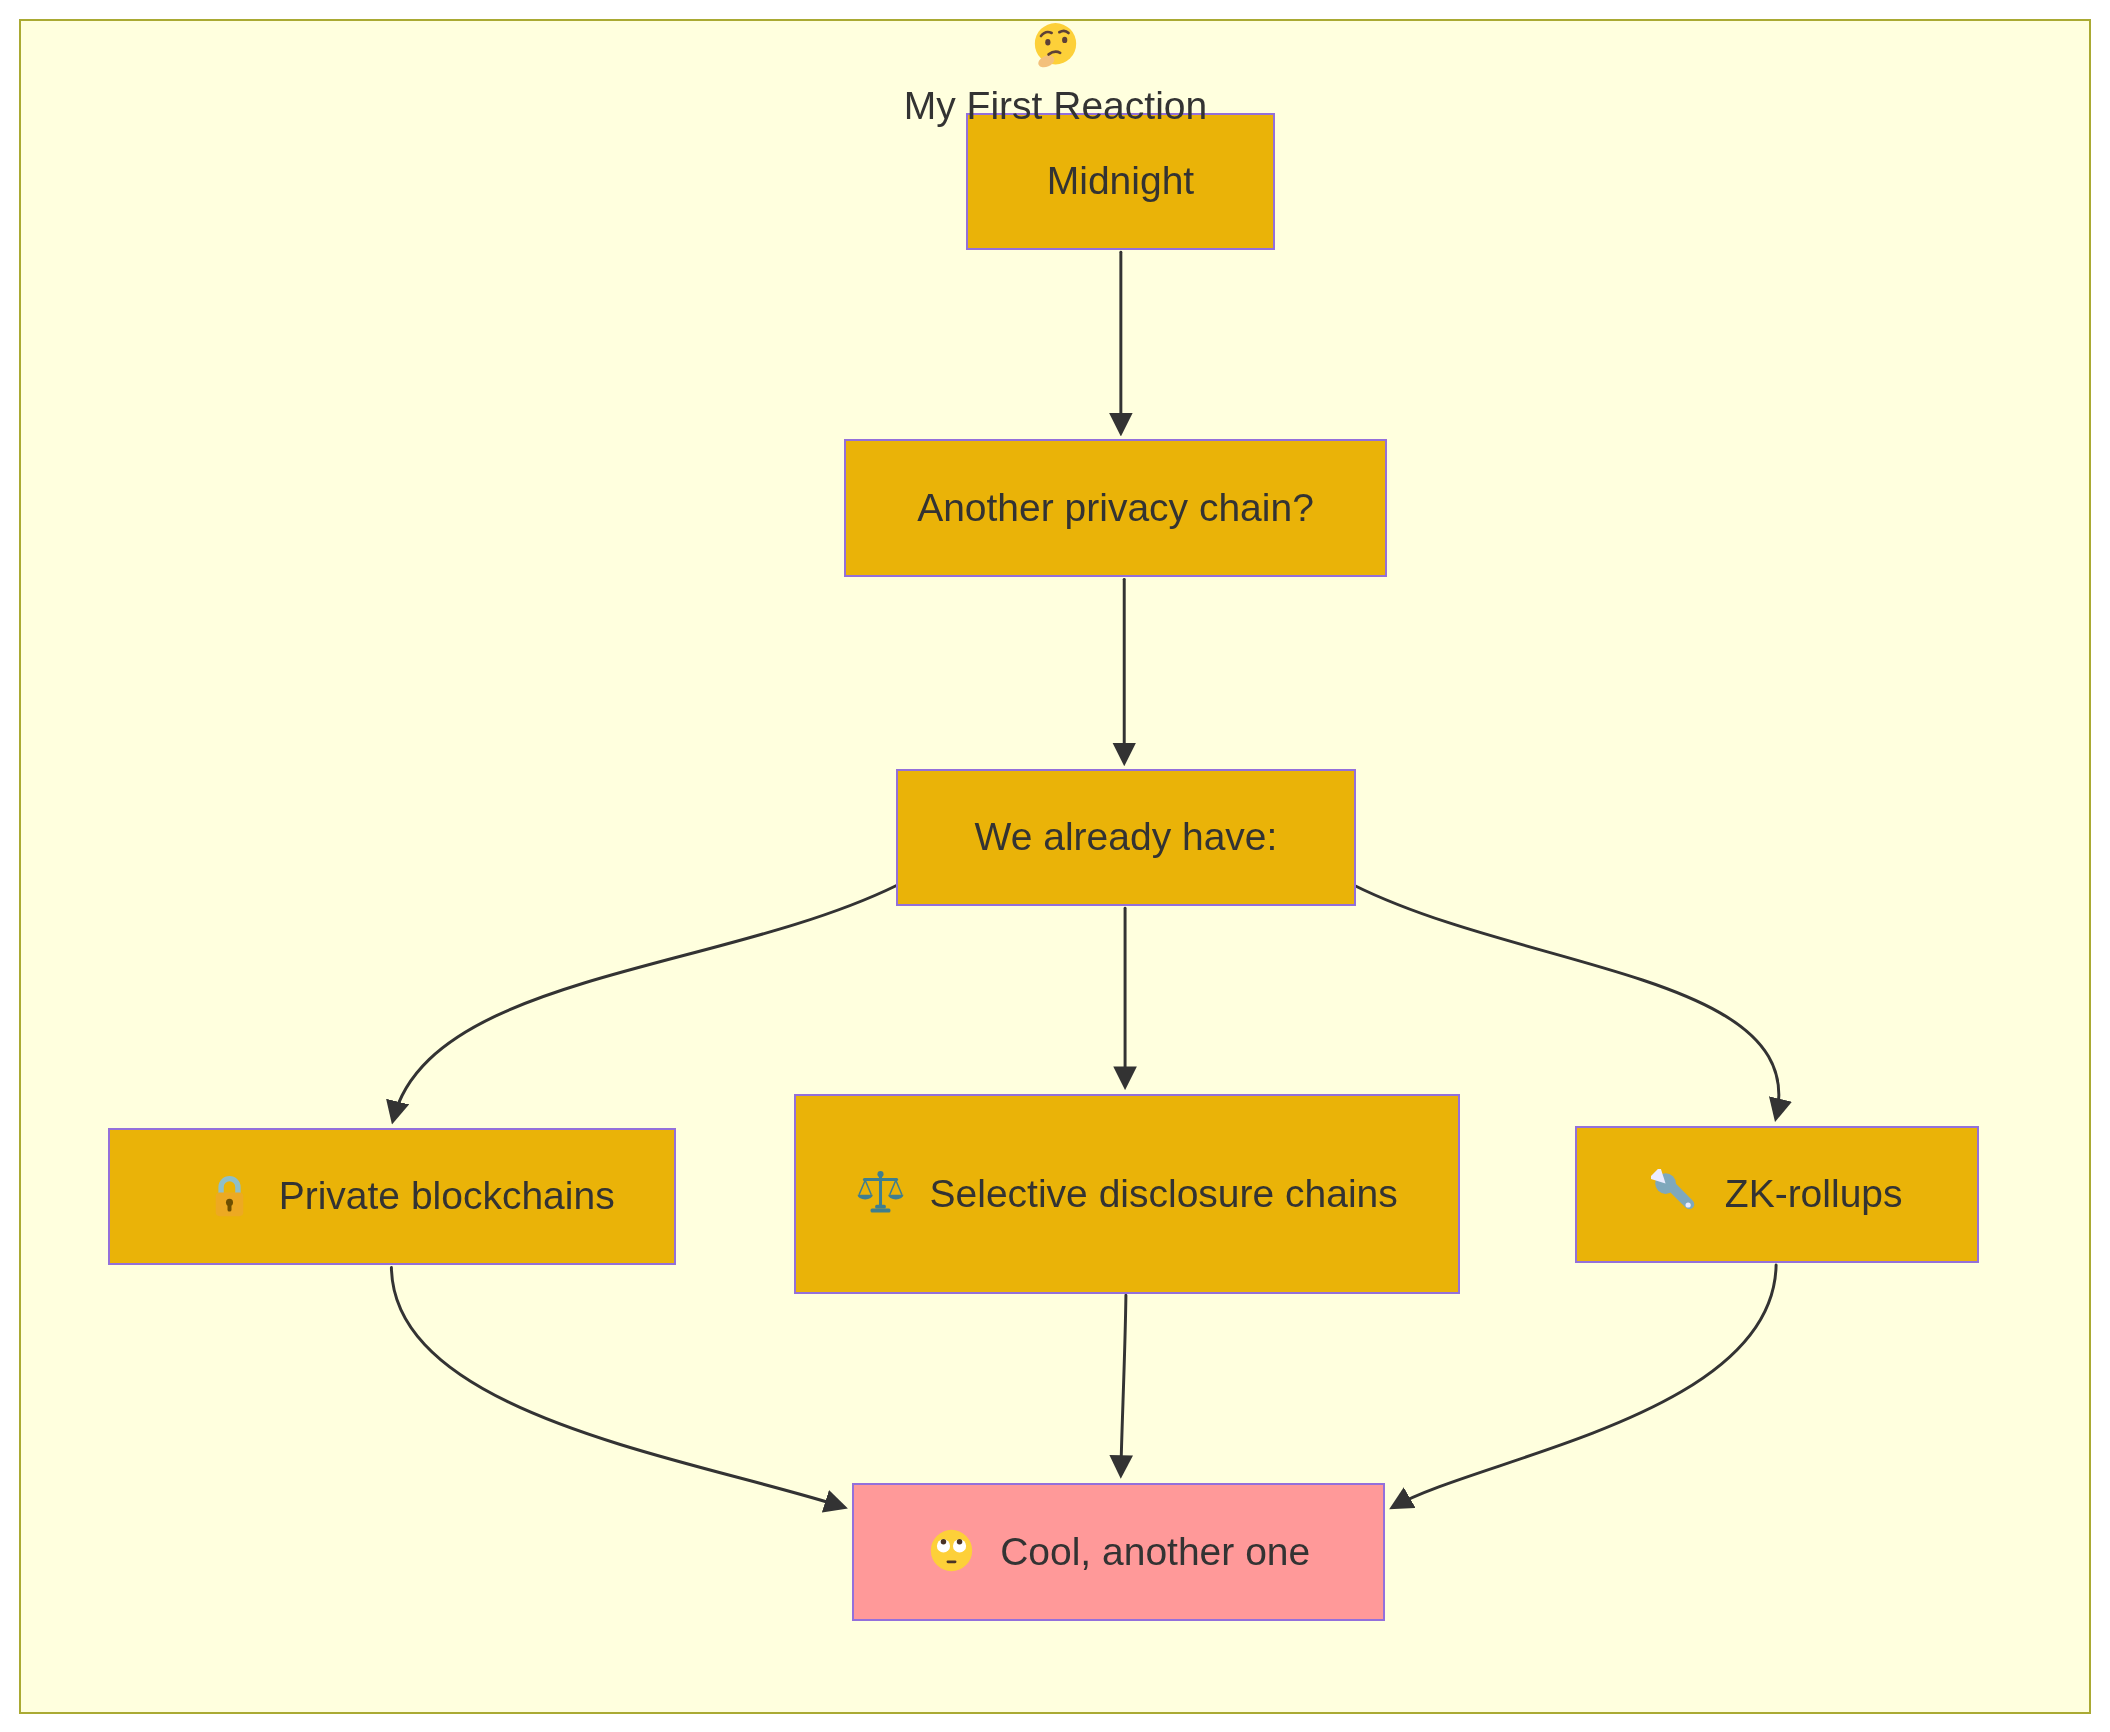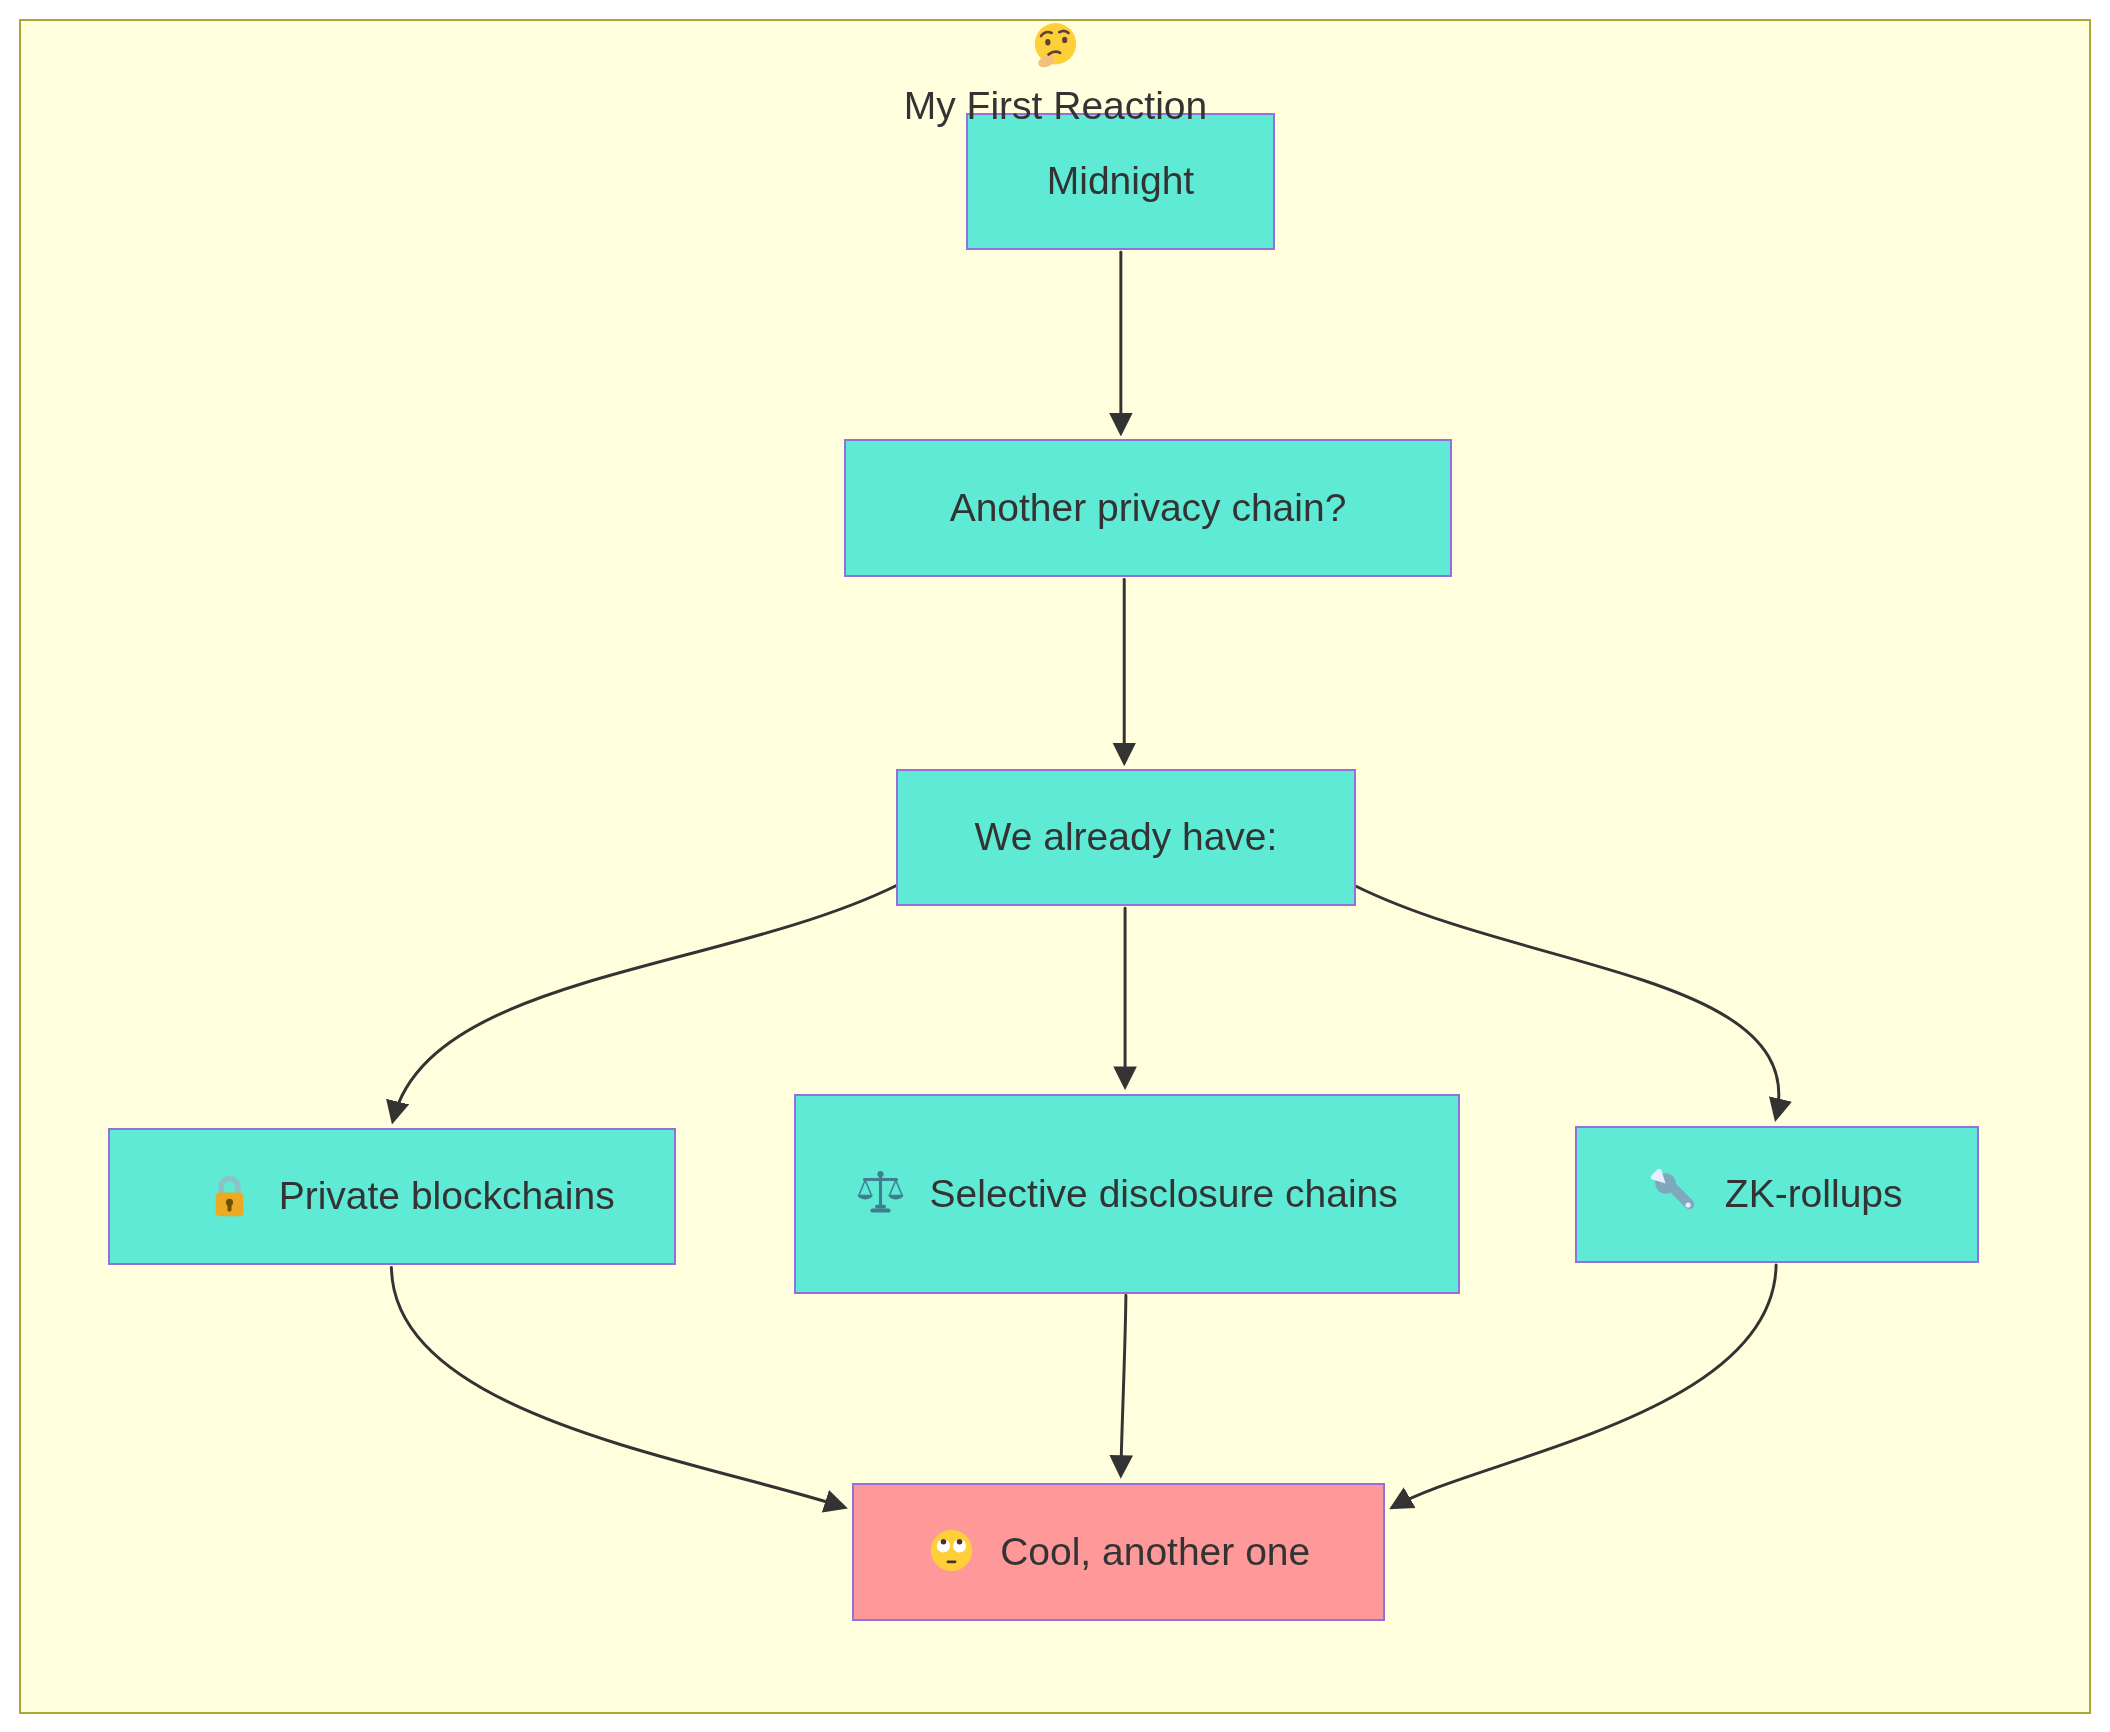--- a/index.html
+++ b/index.html
@@ -33,21 +33,21 @@
     flex-direction: column;
   }
   .edges-layer {
     position: absolute;
     left: 0; top: 0;
     width: 2111px; height: 1733px;
     z-index: 1;
   }
   .node {
     position: absolute;
-    background: #5eead4;
+    background: #eab308;
     border: 2.5px solid #9370DB;
     box-sizing: border-box;
     display: flex;
     align-items: center;
     justify-content: center;
     font-size: 39px;
     color: #333333;
     z-index: 2;
   }
   .node--alert { background: #FF9999; }
@@ -103,21 +103,21 @@
       <path d="M 2106 1500 C 2103 1678, 1755 1728, 1652 1787" marker-end="url(#arrow)"></path>
     </g>
   </svg>
 
   <div class="node" style="left:966px; top:113px; width:309px; height:137px;">
     <div class="node-label">
       <span>Midnight</span>
     </div>
   </div>
 
-  <div class="node" style="left:844px; top:439px; width:608px; height:138px;">
+  <div class="node" style="left:844px; top:439px; width:543px; height:138px;">
     <div class="node-label">
       <span>Another privacy chain?</span>
     </div>
   </div>
 
   <div class="node" style="left:896px; top:769px; width:460px; height:137px;">
     <div class="node-label">
       <span>We already have:</span>
     </div>
   </div>

